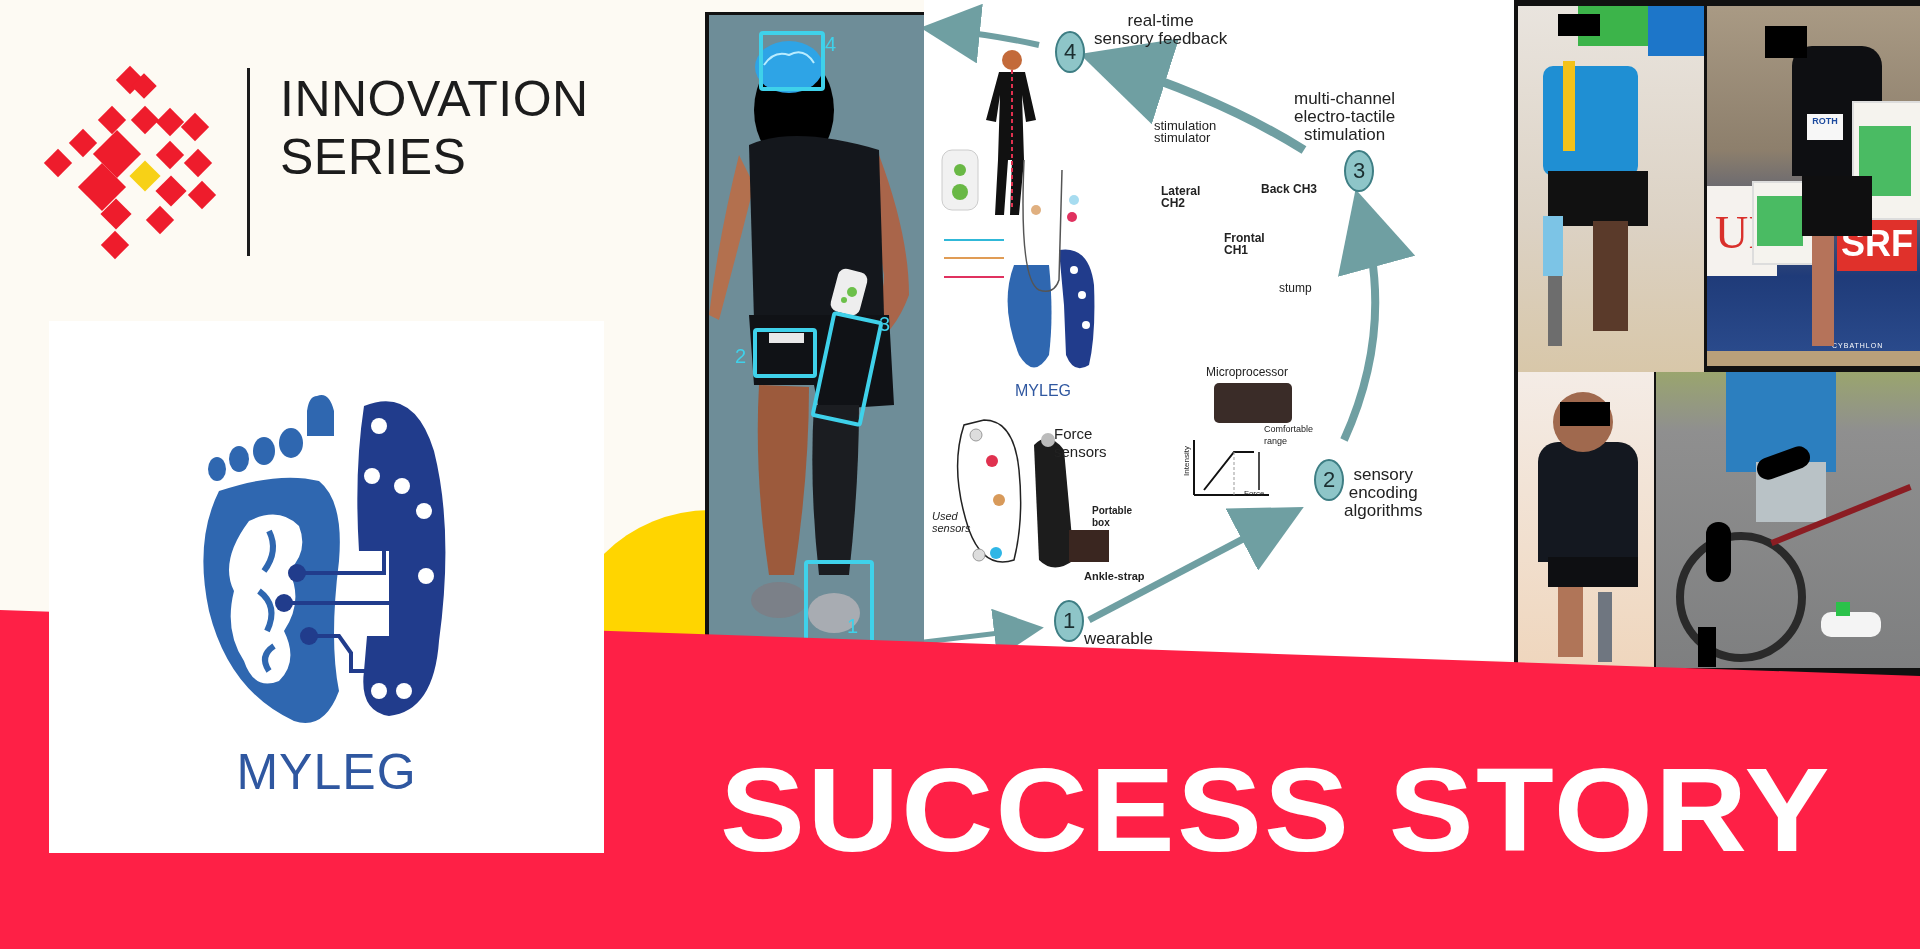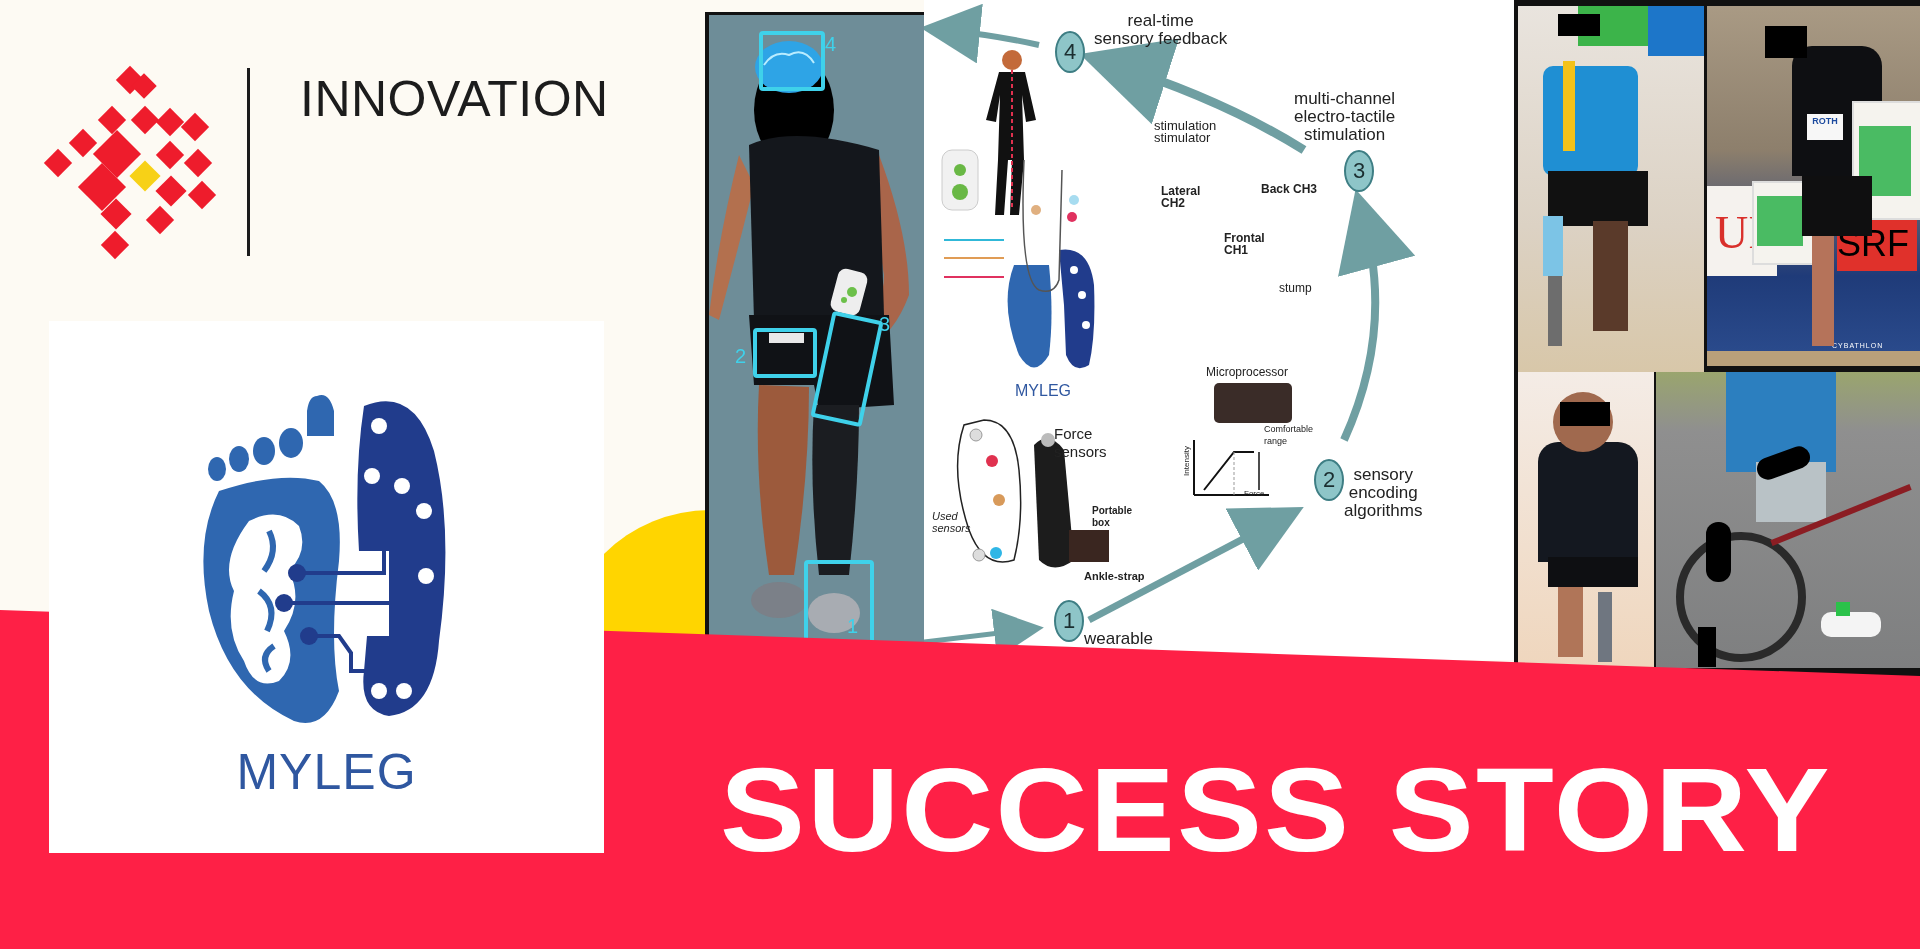--- a/index.html
+++ b/index.html
@@ -5,21 +5,21 @@
   html,body{margin:0;padding:0;}
   body{width:1920px;height:949px;overflow:hidden;position:relative;background:#fdfaf3;font-family:"Liberation Sans",sans-serif;}
   .abs{position:absolute;}
   
   #red-band{left:0;top:0;width:1920px;height:949px;background:#fe2046;clip-path:polygon(0 610px,1920px 676px,1920px 949px,0 949px);}
   #yellow-blob{left:560px;top:510px;width:240px;height:150px;background:#ffd500;border-radius:220px 0 0 0;clip-path:polygon(0 0,100% 0,100% 100%,0 100%);}
   
   #iwc-logo{left:40px;top:65px;width:190px;height:200px;}
   #iwc-divider{left:247px;top:68px;width:3px;height:188px;background:#1b1b1b;}
   #iwc-title{left:280px;top:70px;color:#1c1c1c;font-size:50px;line-height:58px;letter-spacing:0.5px;}
-  #iwc-title div{white-space:nowrap;margin-left:20px;}
+  #iwc-title div{white-space:nowrap;}
   
   #myleg-card{left:49px;top:321px;width:555px;height:532px;background:#fff;}
   #myleg-card svg{position:absolute;left:140px;top:70px;}
   #myleg-word{position:absolute;left:0;width:100%;top:422px;text-align:center;font-size:50px;color:#2f57a0;letter-spacing:1px;}
   
   #figure-photo{left:705px;top:12px;width:215px;height:630px;background:#6e8d98;border-left:4px solid #111;border-top:3px solid #111;border-right:4px solid #111;overflow:hidden;}
   .bbox{position:absolute;border:4px solid #3fd1ea;border-radius:4px;}
   .bbox-label{position:absolute;color:#3fd1ea;font-size:20px;}
   
   #diagram{left:924px;top:0;width:590px;height:660px;background:#fff;}
@@ -204,21 +204,21 @@
     <div class="abs" style="left:45px;top:55px;width:12px;height:90px;background:#f3c21a;"></div>
     <div class="abs" style="left:30px;top:165px;width:100px;height:55px;background:#111;"></div>
     <div class="abs" style="left:25px;top:210px;width:20px;height:60px;background:#7cc4e6;"></div>
     <div class="abs" style="left:30px;top:270px;width:14px;height:70px;background:#6d6d6d;"></div>
     <div class="abs" style="left:75px;top:215px;width:35px;height:110px;background:#5a3a2a;"></div>
     <div class="censor" style="left:40px;top:8px;width:42px;height:22px;"></div>
   </div>
   <div class="photo" style="left:193px;top:6px;width:213px;height:360px;background:linear-gradient(180deg,#a99a84 0%,#8d7f6c 40%,#1f3b79 75%,#2c4d8f 100%);">
     <div class="abs" style="left:0;top:180px;width:70px;height:90px;background:#f5f2ee;"></div>
     <div class="abs" style="left:8px;top:200px;color:#d9302b;font-size:46px;font-family:'Liberation Serif',serif;">UI</div>
-    <div class="abs" style="left:130px;top:210px;width:80px;height:55px;background:#e0312b;color:#000000;font-size:36px;font-weight:normal;line-height:55px;">SRF</div>
+    <div class="abs" style="left:130px;top:210px;width:80px;height:55px;background:#e0312b;color:#ffffff;font-size:36px;font-weight:bold;line-height:55px;text-align:center;">SRF</div>
     <div class="abs" style="left:125px;top:336px;color:#fff;font-size:7px;letter-spacing:1px;">CYBATHLON</div>
     <div class="abs" style="left:85px;top:40px;width:90px;height:130px;background:#0e0f12;border-radius:20px 20px 0 0;"></div>
     <div class="abs" style="left:100px;top:108px;width:36px;height:26px;background:#f7f7f7;color:#1d4b9f;font-size:9px;font-weight:bold;text-align:center;line-height:14px;">ROTH</div>
     <div class="abs" style="left:145px;top:95px;width:68px;height:115px;background:#f5f3ee;border:2px solid #ddd;"></div>
     <div class="abs" style="left:152px;top:120px;width:52px;height:70px;background:#2cb04a;opacity:0.85;"></div>
     <div class="abs" style="left:45px;top:175px;width:60px;height:80px;background:#f5f3ee;border:2px solid #ddd;"></div>
     <div class="abs" style="left:50px;top:190px;width:46px;height:50px;background:#2cb04a;opacity:0.85;"></div>
     <div class="abs" style="left:95px;top:170px;width:70px;height:60px;background:#0f0f10;"></div>
     <div class="abs" style="left:105px;top:230px;width:22px;height:110px;background:#b5735a;"></div>
     <div class="abs" style="left:0;top:345px;width:213px;height:15px;background:#b9a07a;"></div>
@@ -265,20 +265,21 @@
     <rect x="152" y="120" width="20" height="20" transform="rotate(45 162 130)"></rect>
     <rect x="65" y="138" width="22" height="22" transform="rotate(45 76 149)"></rect>
     <rect x="110" y="145" width="20" height="20" transform="rotate(45 120 155)"></rect>
     <rect x="65" y="170" width="20" height="20" transform="rotate(45 75 180)"></rect>
   </g>
   <rect x="94" y="100" width="22" height="22" fill="#f7d117" transform="rotate(45 105 111)"></rect>
 </svg>
 <div id="iwc-divider" class="abs"></div>
 <div id="iwc-title" class="abs">
   <div>INNOVATION</div>
+  <div>SERIES</div>
 </div>
 
 <div id="myleg-card" class="abs">
   <svg width="280" height="350" viewBox="0 0 280 350">
 
     <g fill="#2f67b0">
       <ellipse cx="28" cy="78" rx="9" ry="12"></ellipse>
       <ellipse cx="50" cy="68" rx="10" ry="13"></ellipse>
       <ellipse cx="75" cy="60" rx="11" ry="14"></ellipse>
       <ellipse cx="102" cy="52" rx="12" ry="15"></ellipse>

